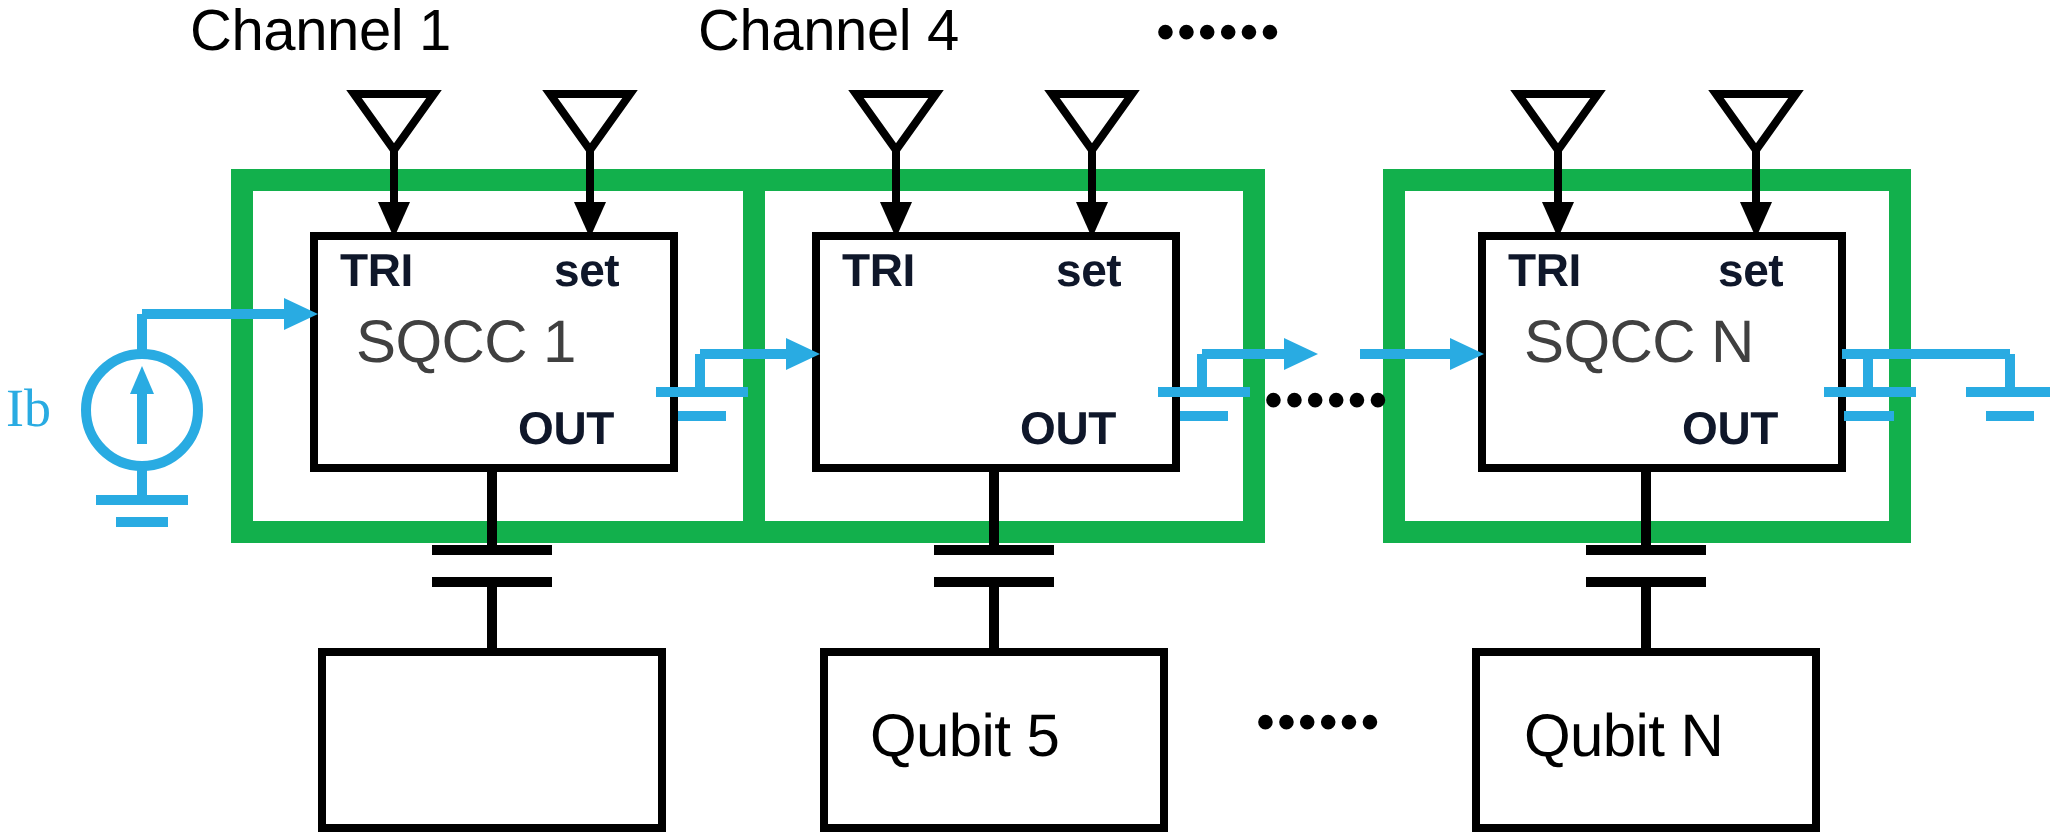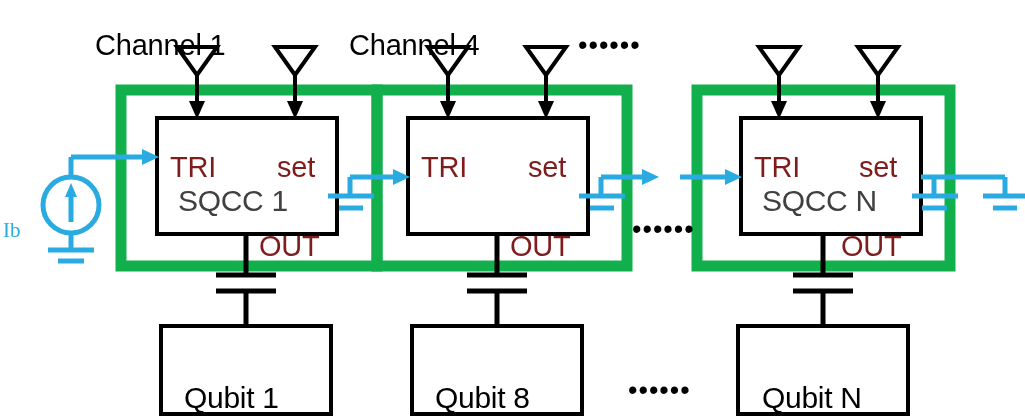--- a/index.html
+++ b/index.html
@@ -22,45 +22,44 @@
     position: absolute;
     left: 0;
     top: 0;
     width: 1025px;
     height: 417px;
   }
   .lbl {
     position: absolute;
     white-space: nowrap;
     line-height: 1;
-    margin-top: 29px;
   }
   .channel-title {
     font-size: 29px;
     color: #000000;
     letter-spacing: -0.2px;
   }
   .sqcc-name {
     font-size: 30px;
     color: #404040;
     letter-spacing: -0.3px;
   }
   .qubit-name {
     font-size: 30px;
     color: #000000;
     letter-spacing: -0.3px;
   }
   .red-tag {
-    font-size: 29px;
-    font-weight: normal;
-    color: #7f1d1d;
+    font-size: 23px;
+    font-weight: bold;
+    color: #0f172a;
     letter-spacing: -0.2px;
   }
   .ib-label {
-    font-size: 21px;
+    font-size: 27px;
     color: #29ABE2;
     font-family: "Liberation Serif", serif;
   }
 </style>
 </head>
 <body>
 
 <div id="diagram">
 
   <svg id="svg-layer" viewBox="0 0 1025 417">
@@ -209,19 +208,18 @@
 
   <div class="lbl red-tag" style="left:754px; top:124px;">TRI</div>
   <div class="lbl red-tag" style="left:859px; top:124px;">set</div>
   <div class="lbl sqcc-name" style="left:762px; top:157px;text-align:right;">SQCC N</div>
   <div class="lbl red-tag" style="left:841px; top:203px;">OUT</div>
 
   <div class="lbl" style="left:632px; top:187px; font-size:27px; color:#000000; letter-spacing:1px;">••••••</div>
 
   <div class="lbl ib-label" style="left:3px; top:191px;">Ib</div>
 
-  <div class="lbl qubit-name" style="left:184px; top:354px;">Qubit 1</div>
-  <div class="lbl qubit-name" style="left:435px; top:354px;">Qubit 8</div>
+  <div class="lbl qubit-name" style="left:435px; top:354px;">Qubit 5</div>
   <div class="lbl qubit-name" style="left:762px; top:354px;">Qubit N</div>
 
   <div class="lbl" style="left:628px; top:348px; font-size:27px; color:#000000; letter-spacing:1px;">••••••</div>
 
 </div>
 
 </body></html>

